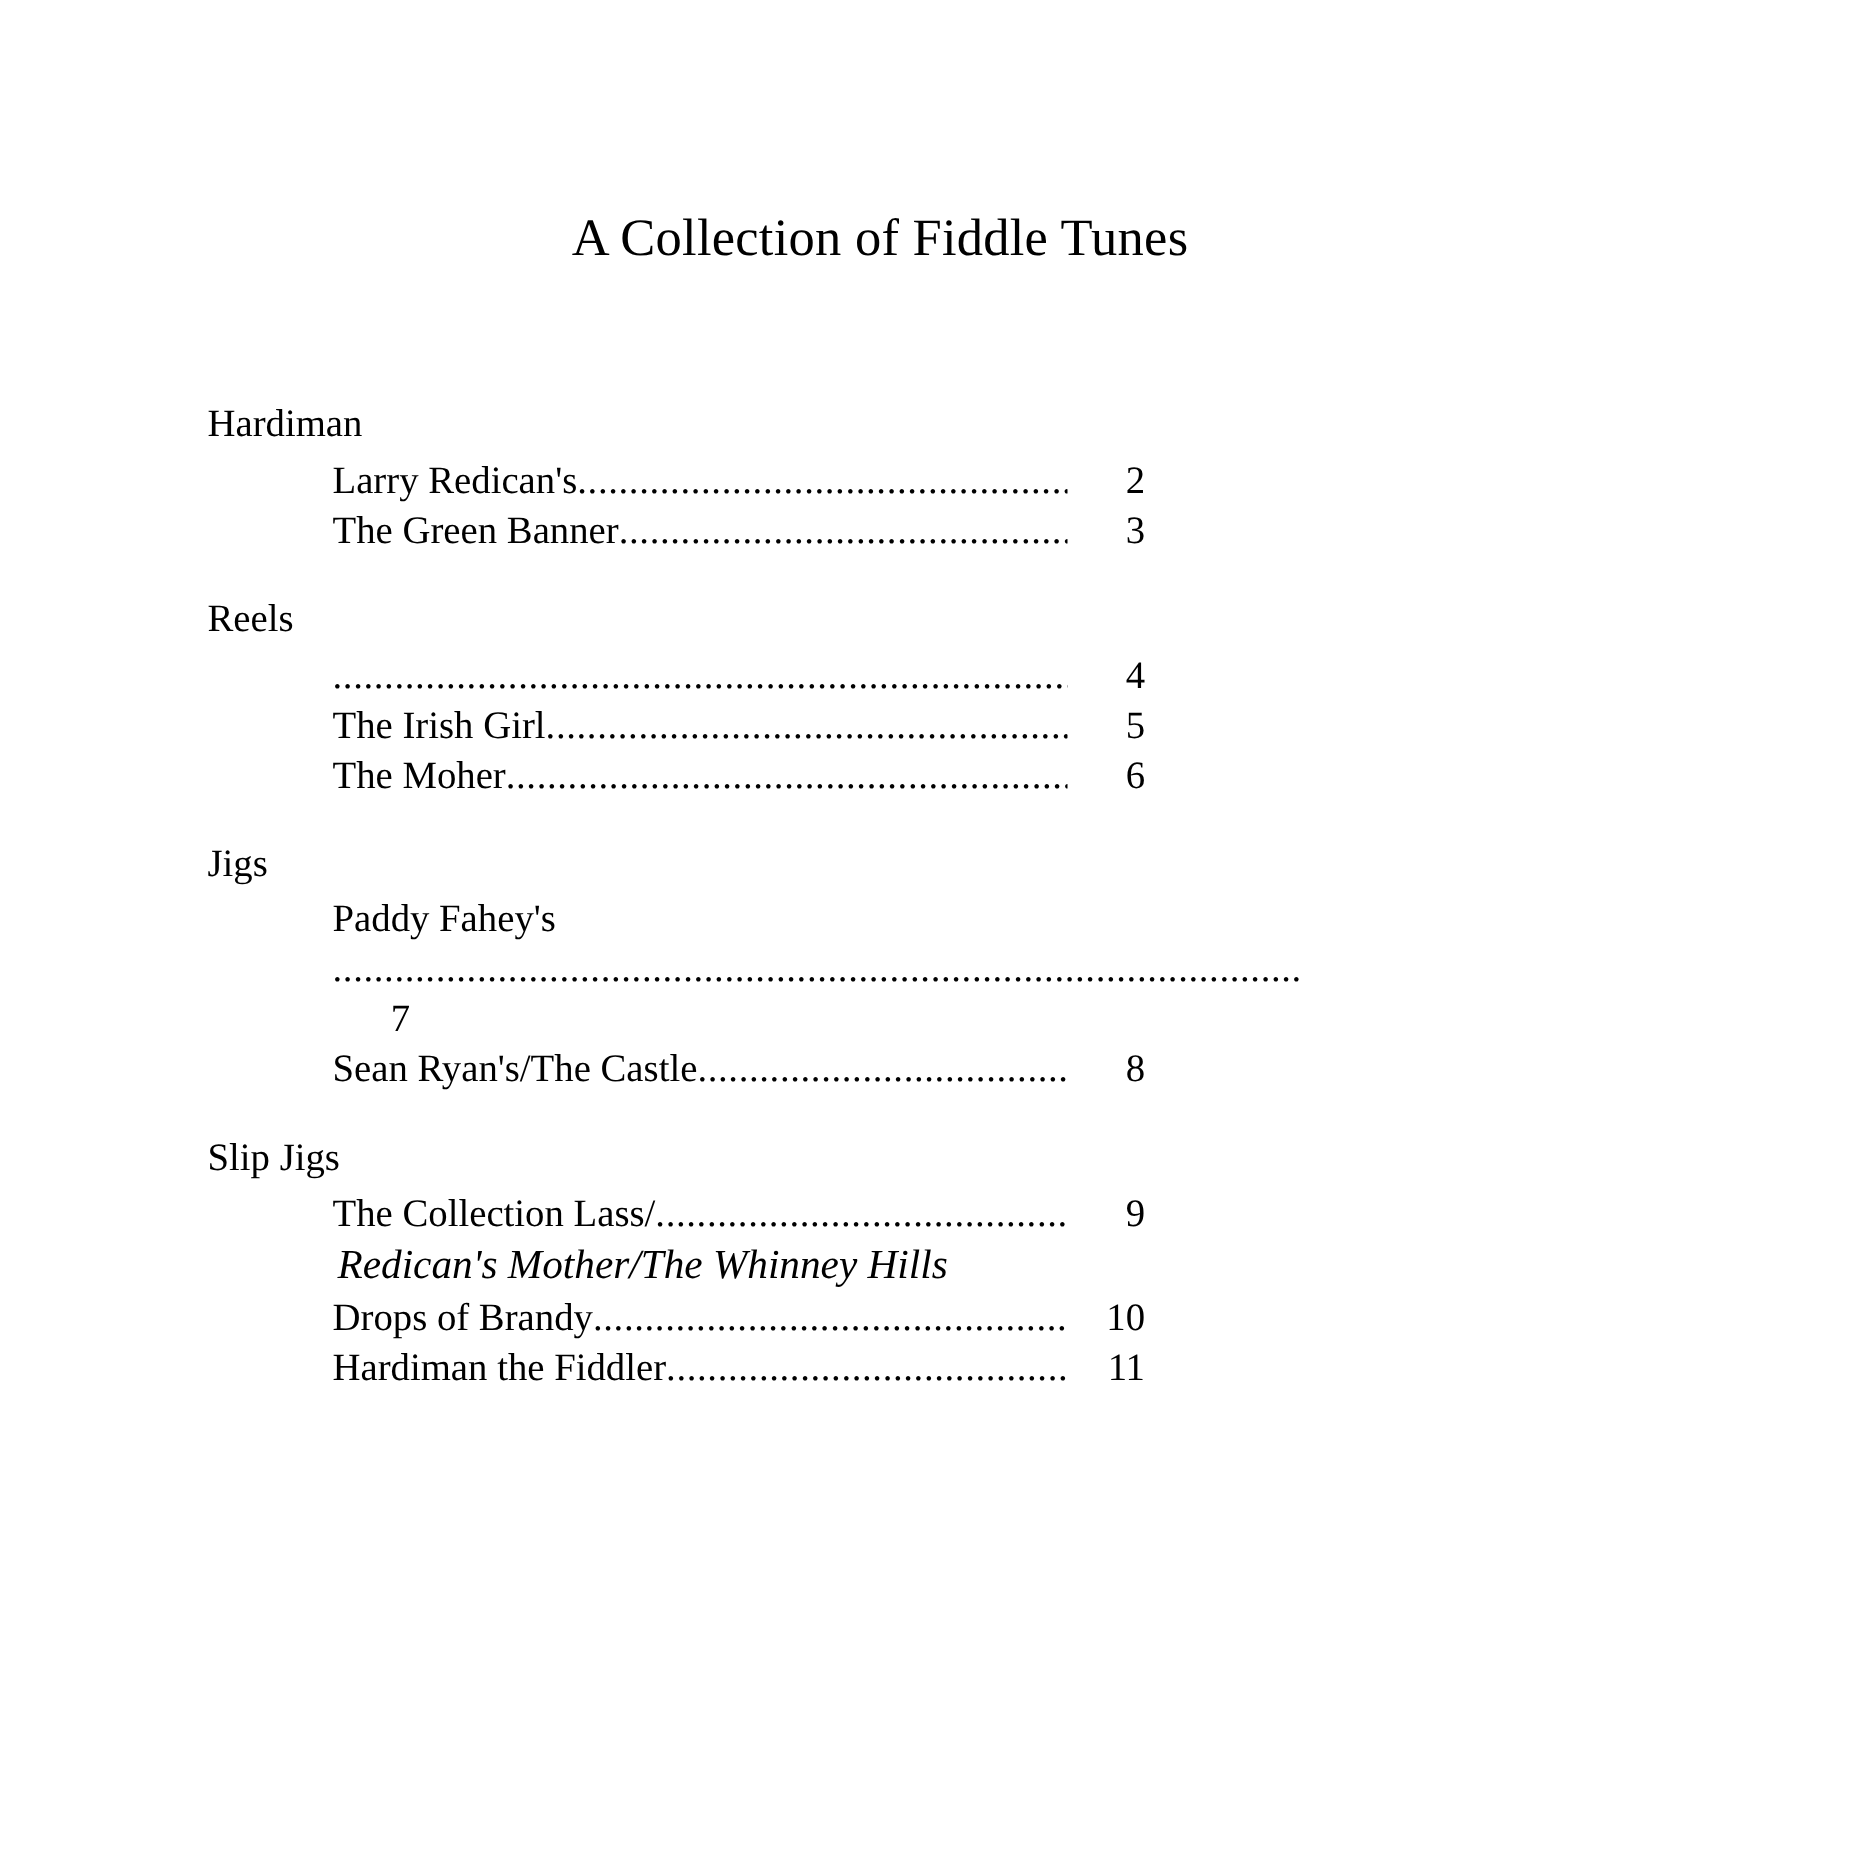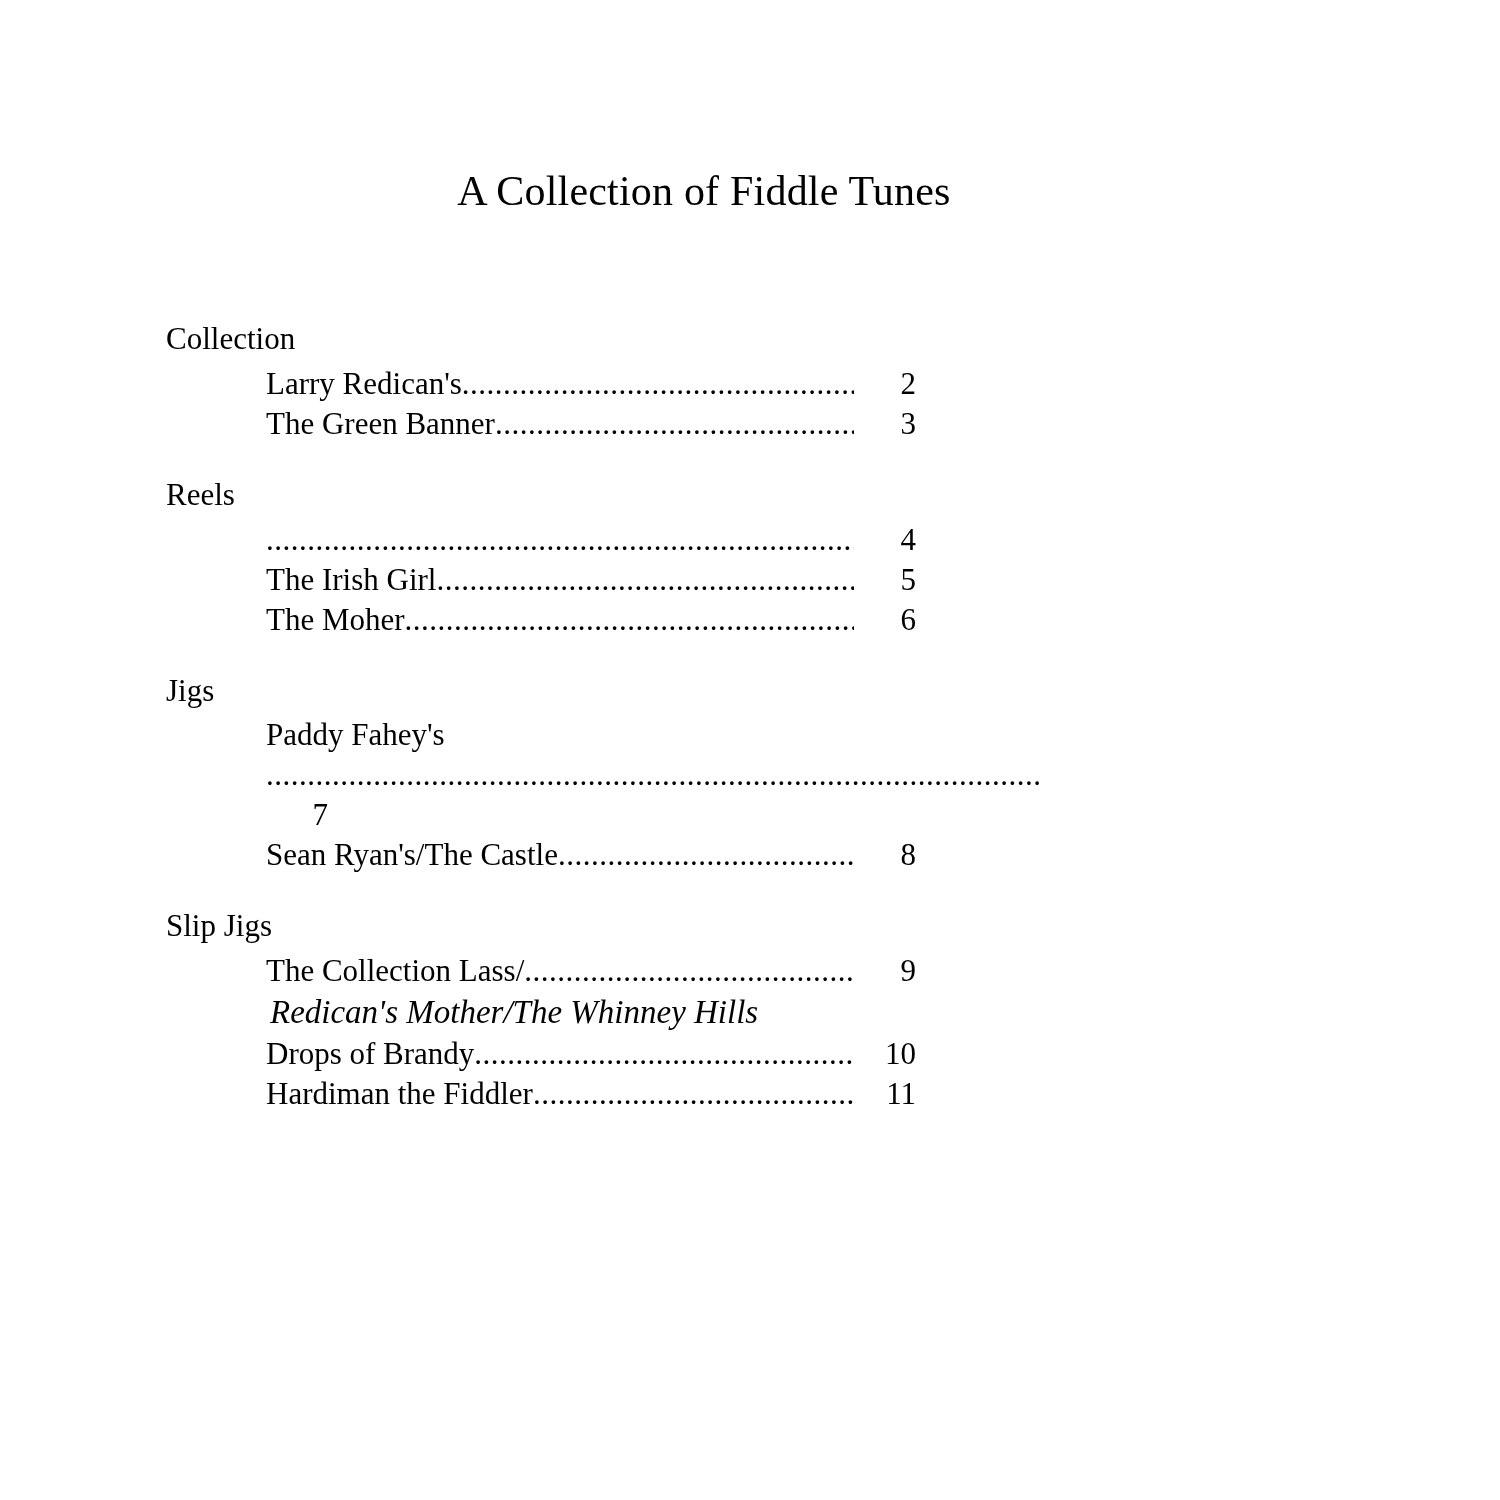--- a/index.html
+++ b/index.html
@@ -84,21 +84,21 @@
 </style>
 </head>
 <body>
 
 <div class="page">
 
   <h1 class="doc-title">A Collection of Fiddle Tunes</h1>
 
   <div class="toc">
       <div class="section">
-        <div class="section-heading">Collection</div>
+        <div class="section-heading">Hardiman</div>
         <div class="entry">
           <div class="entry-row" style="display: flex; align-items: baseline;">
             <span class="title">Larry Redican's</span>
             <span class="leader">..............................................................................................</span>
             <span class="page-num">2</span>
           </div>
         </div>
         <div class="entry">
           <div class="entry-row" style="display: flex; align-items: flex-start;">
             <span class="title">The Green Banner</span>

